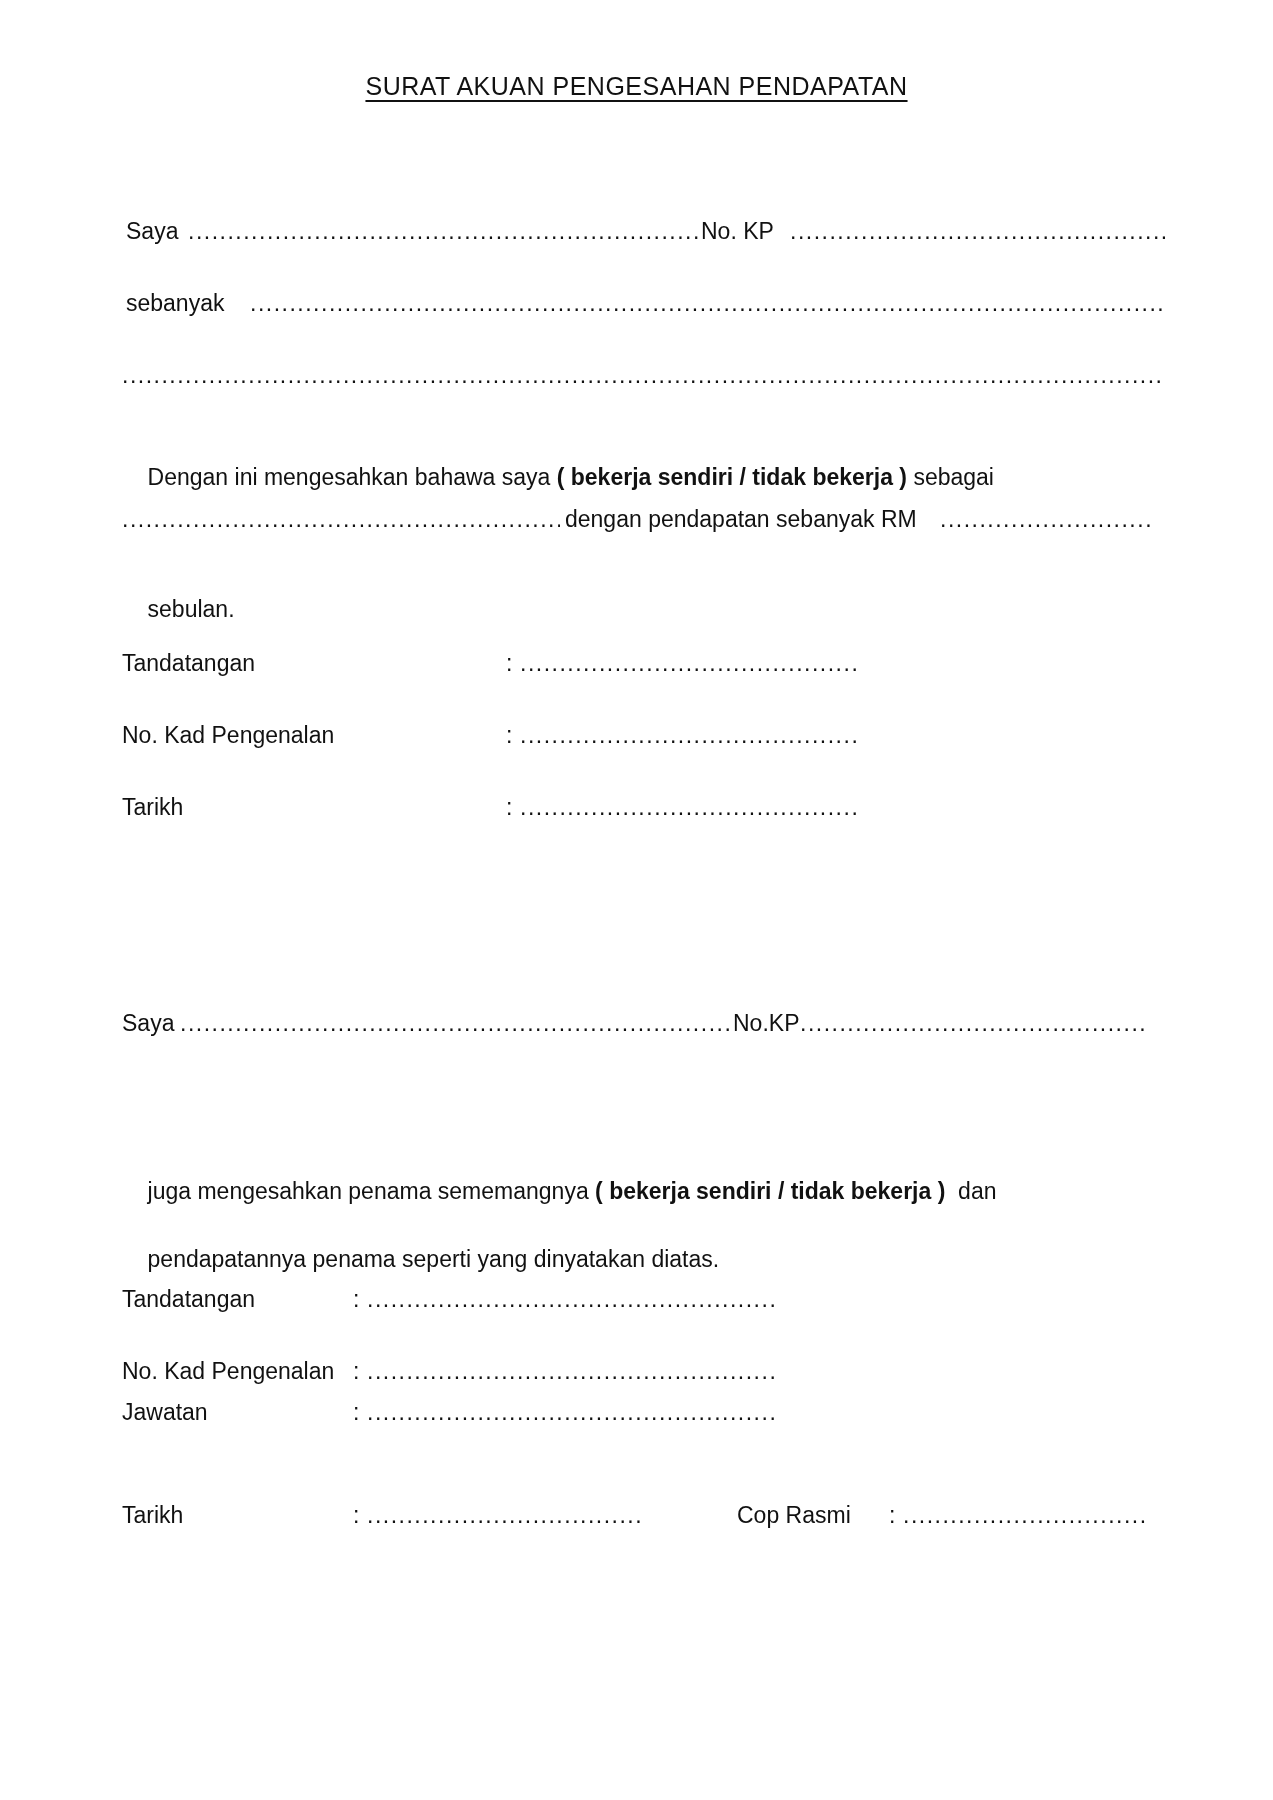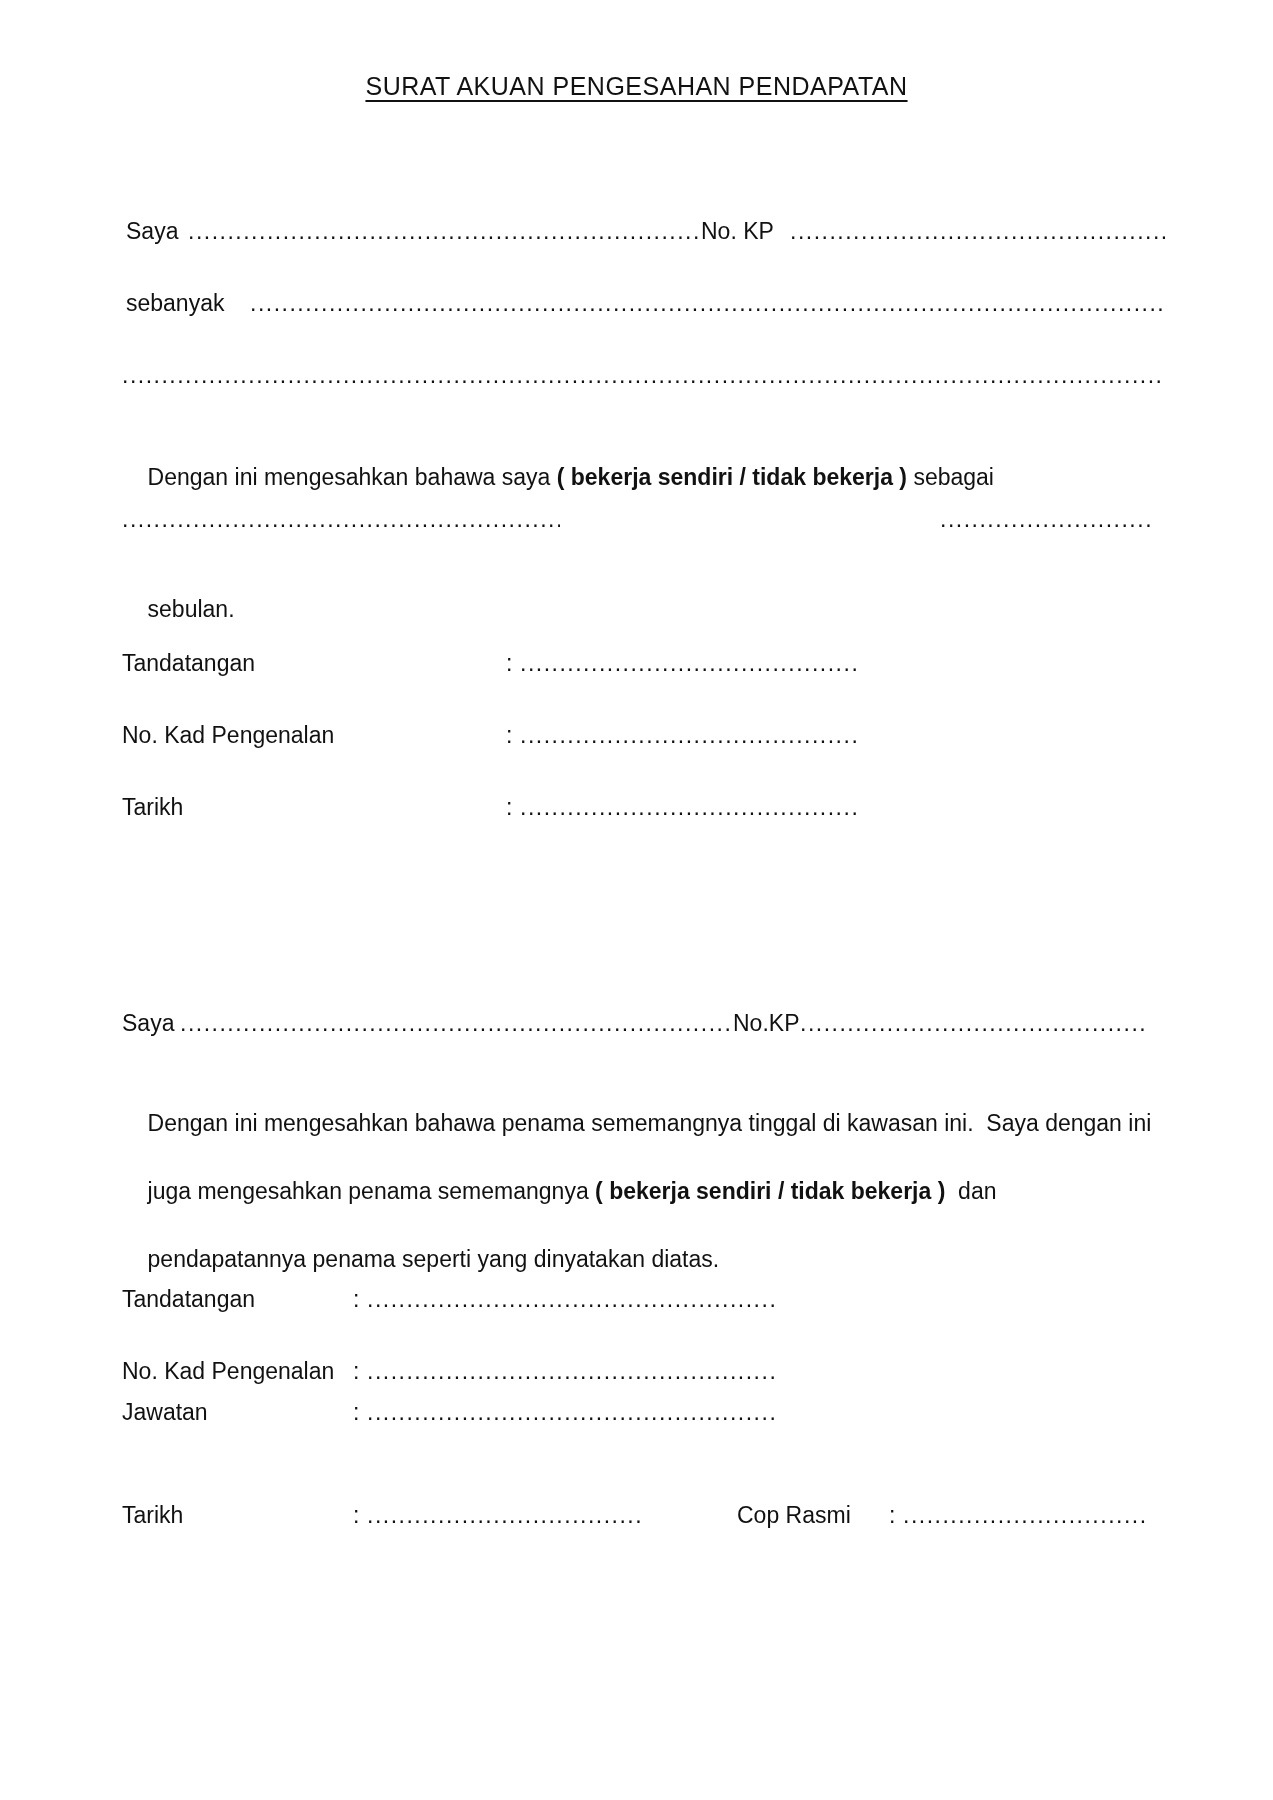--- a/index.html
+++ b/index.html
@@ -71,20 +71,21 @@
   <div class="row" style="top:360px">
     <span class="abs dots" style="left:0;width:1041px">....................................................................................................................................................................................</span>
   </div>
 
   <div class="row" style="top:432px">
     <span>Dengan ini mengesahkan bahawa saya </span><span class="bold">( bekerja sendiri / tidak bekerja )</span><span> sebagai</span>
   </div>
 
   <div class="row" style="top:504px">
     <span class="abs dots" style="left:0;width:438px">....................................................................................................................................................................................</span>
+    <span class="abs" style="left:443px">dengan pendapatan sebanyak RM </span>
     <span class="abs dots" style="left:818px;width:215px">....................................................................................................................................................................................</span>
   </div>
 
   <div class="row" style="top:564px">
     <span>sebulan.</span>
   </div>
 
   <div class="row" style="top:648px">
     <span class="abs" style="left:0">Tandatangan</span>
     <span class="abs" style="left:384px">: </span>
@@ -104,23 +105,20 @@
   </div>
 
 
   <div class="row" style="top:1008px">
     <span class="abs" style="left:0">Saya </span>
     <span class="abs dots" style="left:58px;width:549px">....................................................................................................................................................................................</span>
     <span class="abs" style="left:611px">No.KP</span>
     <span class="abs dots" style="left:678px;width:345px">....................................................................................................................................................................................</span>
   </div>
 
-  <div class="row" style="top:1078px">
-    <span>Dengan ini mengesahkan bahawa penama sememangnya tinggal di kawasan ini.  Saya dengan ini</span>
-  </div>
 
   <div class="row" style="top:1146px">
     <span>juga mengesahkan penama sememangnya </span><span class="bold">( bekerja sendiri / tidak bekerja )</span><span>  dan</span>
   </div>
 
   <div class="row" style="top:1214px">
     <span>pendapatannya penama seperti yang dinyatakan diatas.</span>
   </div>
 
   <div class="row" style="top:1284px">

